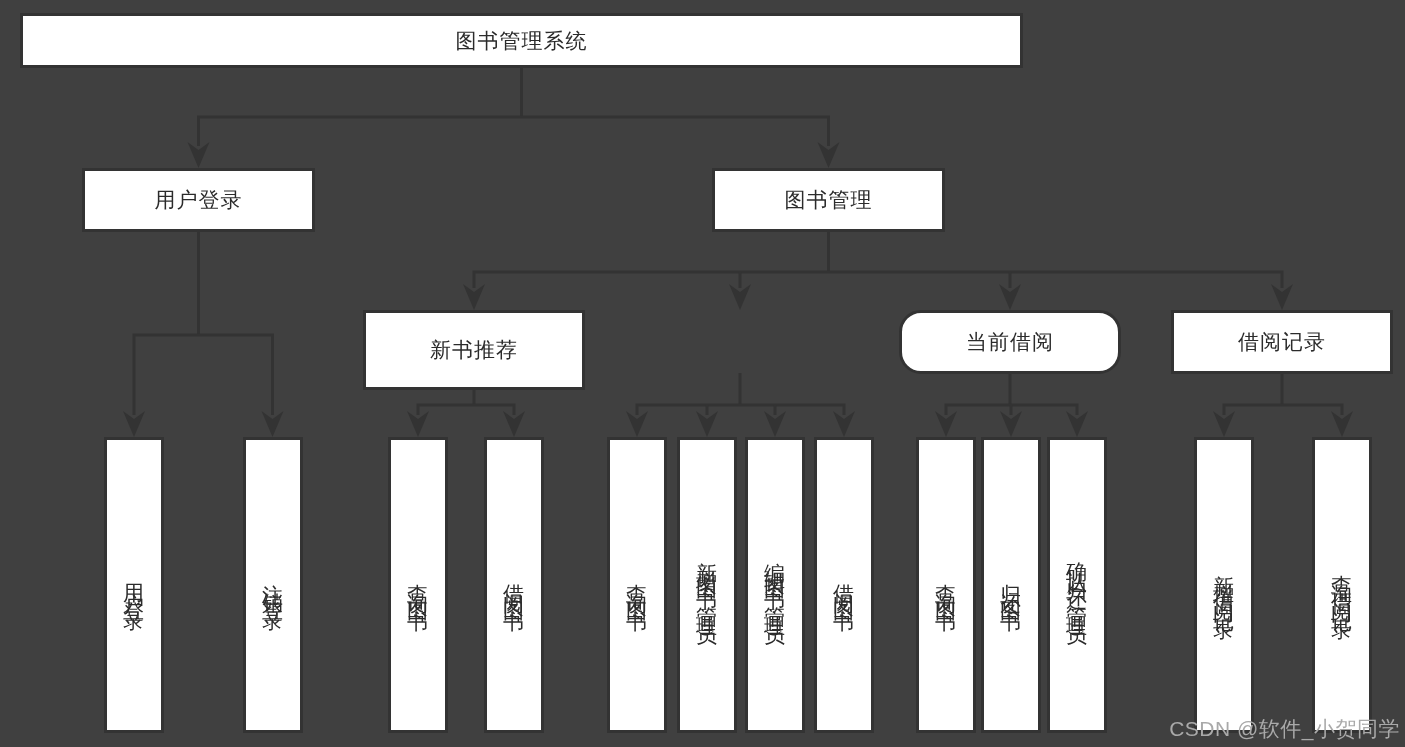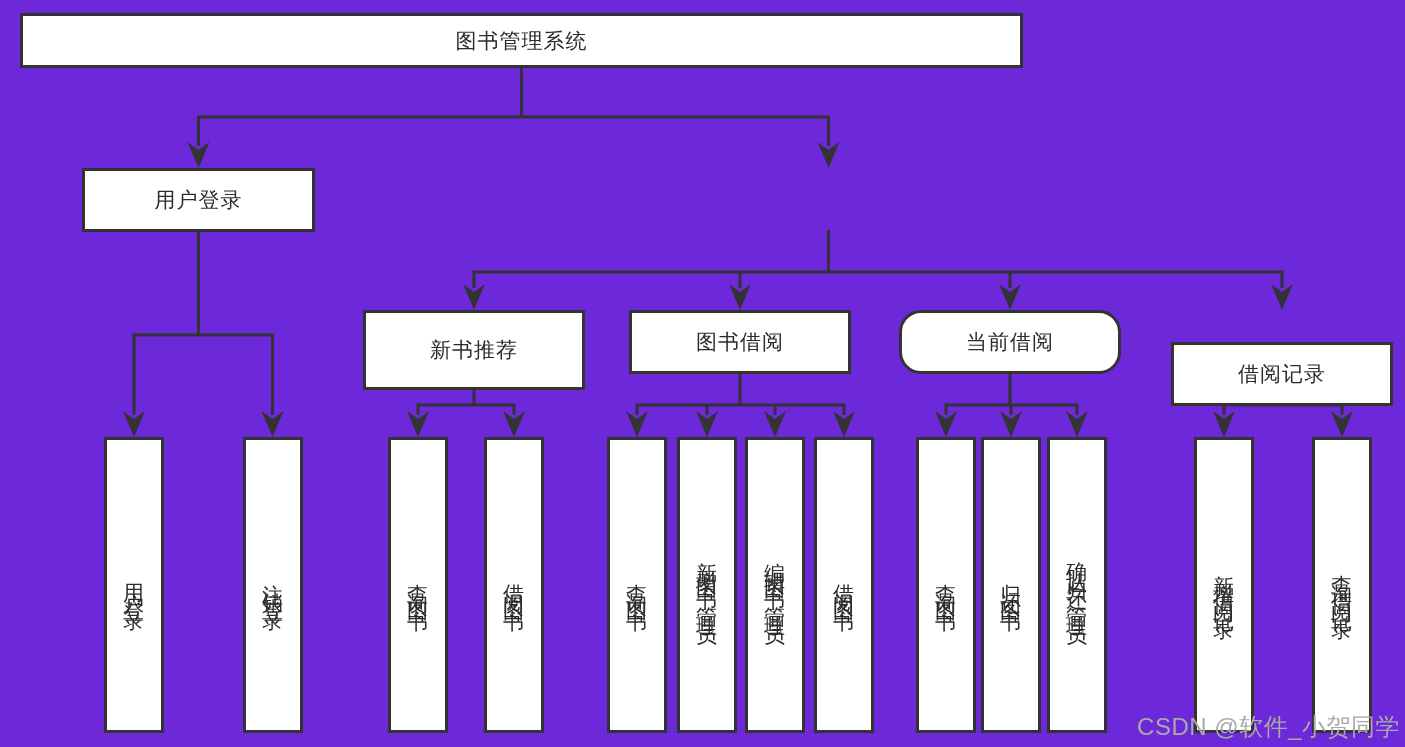--- a/index.html
+++ b/index.html
@@ -1,19 +1,19 @@
 <!DOCTYPE html>
 <html style="--line: #333333; --text: #2b2b2b; --wm: #a9a9a9;"><head>
 <meta charset="utf-8">
 <style>
   html,body{margin:0;padding:0;background:#ffffff;}
   .stage{
     position:relative;
     width:1405px;height:747px;
-    background:#6d28d9;
+    background:#404040;
     font-family:"Liberation Sans","DejaVu Sans",sans-serif;
     overflow:hidden;
   }
   .wires{position:absolute;left:0;top:0;width:1405px;height:747px;}
   .wires path.line{fill:none;stroke:var(--line,#333);stroke-width:3;}
   .wires .arrow{fill:var(--line,#333);stroke:none;}
   .node{
     position:absolute;
     background:#ffffff;
     border:3px solid var(--line,#333);
@@ -36,21 +36,21 @@
   }
   .leaf span{
     writing-mode:vertical-rl;
     text-orientation:mixed;
     letter-spacing:9px;
     line-height:1;
   }
   .watermark{
     position:absolute;
     right:5px;bottom:4px;
-    font-size:24px;
+    font-size:21px;
     color:var(--wm,#a9a9a9);
     letter-spacing:0.5px;
     pointer-events:none;
   }
 </style>
 </head>
 <body>
 
 <div class="stage">
 
@@ -106,31 +106,31 @@
     <use class="arrow" href="#ah" x="1342" y="437"></use>
   </svg>
 
   <div class="node" style="left:20px;top:13px;width:1003px;height:55px;">
     <span>图书管理系统</span>
   </div>
 
   <div class="node" style="left:82px;top:168px;width:233px;height:64px;">
     <span>用户登录</span>
   </div>
+  <div class="node" style="left:712px;top:168px;width:233px;height:64px;">
+    <span>图书管理</span>
+  </div>
 
   <div class="node" style="left:363px;top:310px;width:222px;height:80px;">
     <span>新书推荐</span>
   </div>
-  <div class="node" style="left:629px;top:310px;width:222px;height:64px;">
-    <span>图书借阅</span>
-  </div>
   <div class="node" style="left:899px;top:310px;width:222px;height:64px;border-radius:22px;">
     <span>当前借阅</span>
   </div>
-  <div class="node" style="left:1171px;top:310px;width:222px;height:64px;margin-top:32px;">
+  <div class="node" style="left:1171px;top:310px;width:222px;height:64px;">
     <span>借阅记录</span>
   </div>
 
   <div class="leaf" style="left:104px;">
     <span>用户登录</span>
   </div>
   <div class="leaf" style="left:243px;">
     <span>注销登录</span>
   </div>
 

